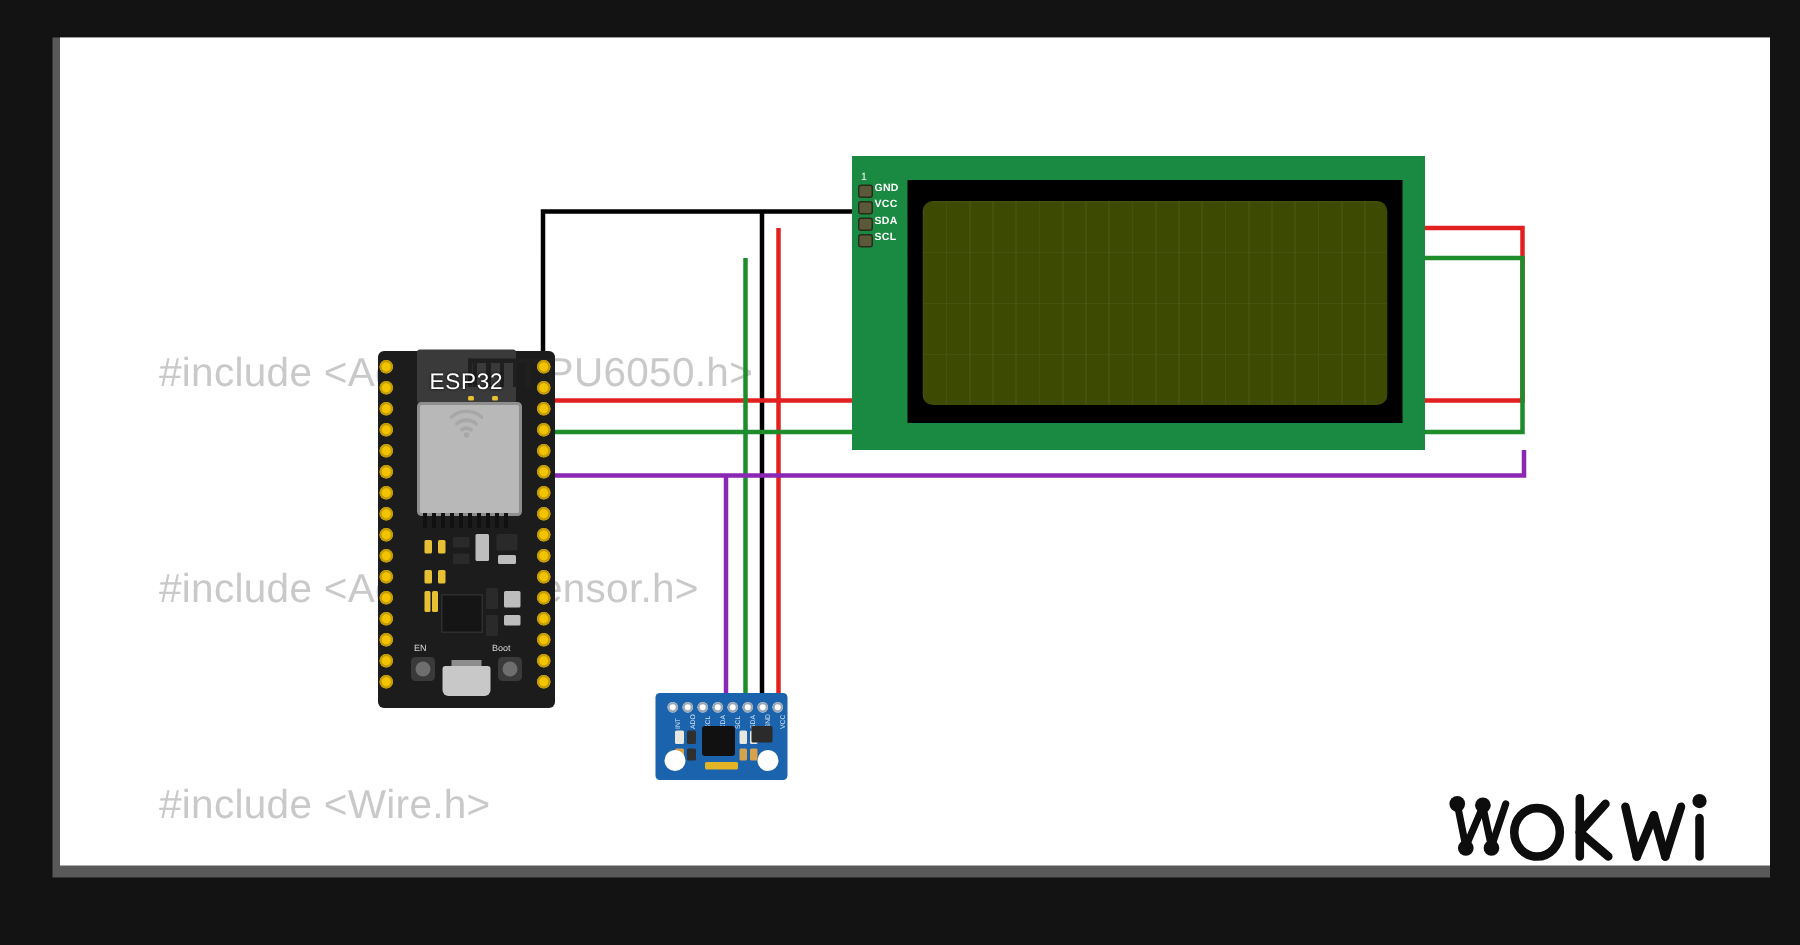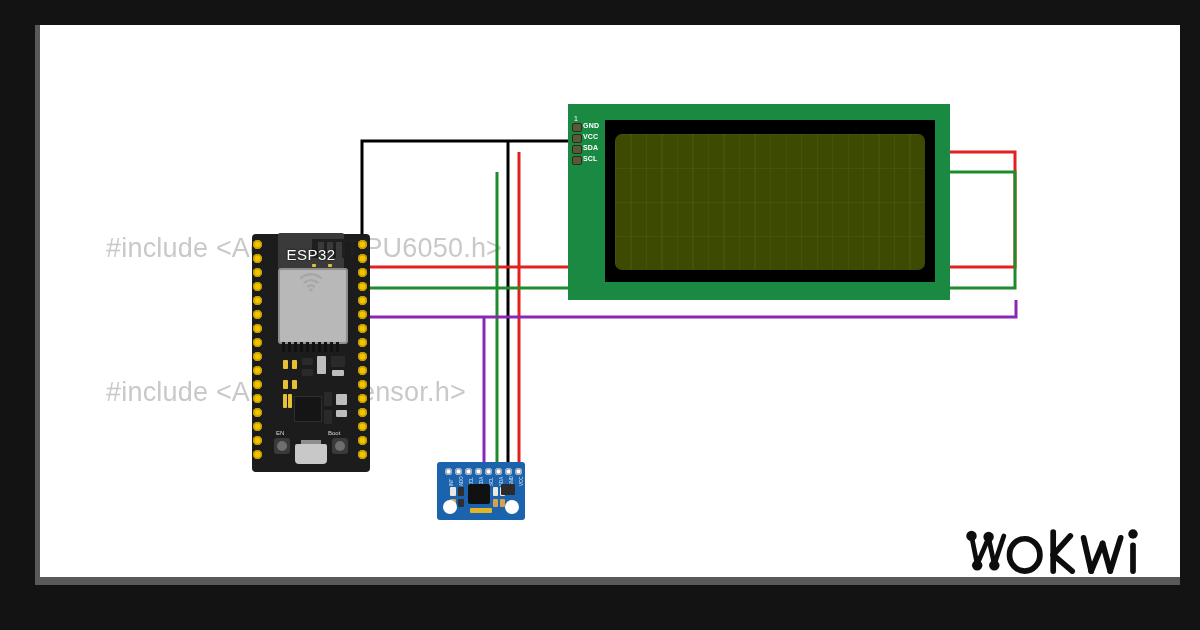--- a/index.html
+++ b/index.html
@@ -135,20 +135,21 @@
 
 <div id="root">
 
   <div class="panel-shadow"></div>
 
   <div class="panel-white">
 
     <div class="code">
       <div>#include &lt;Adafruit_MPU6050.h&gt;</div>
       <div>#include &lt;Adafruit_Sensor.h&gt;</div>
+      <div>#include &lt;Wire.h&gt;</div>
       
       
       
       
       
       
       
     </div>
 
     <div class="diagram" style="left:-40px;top:-25px;">

